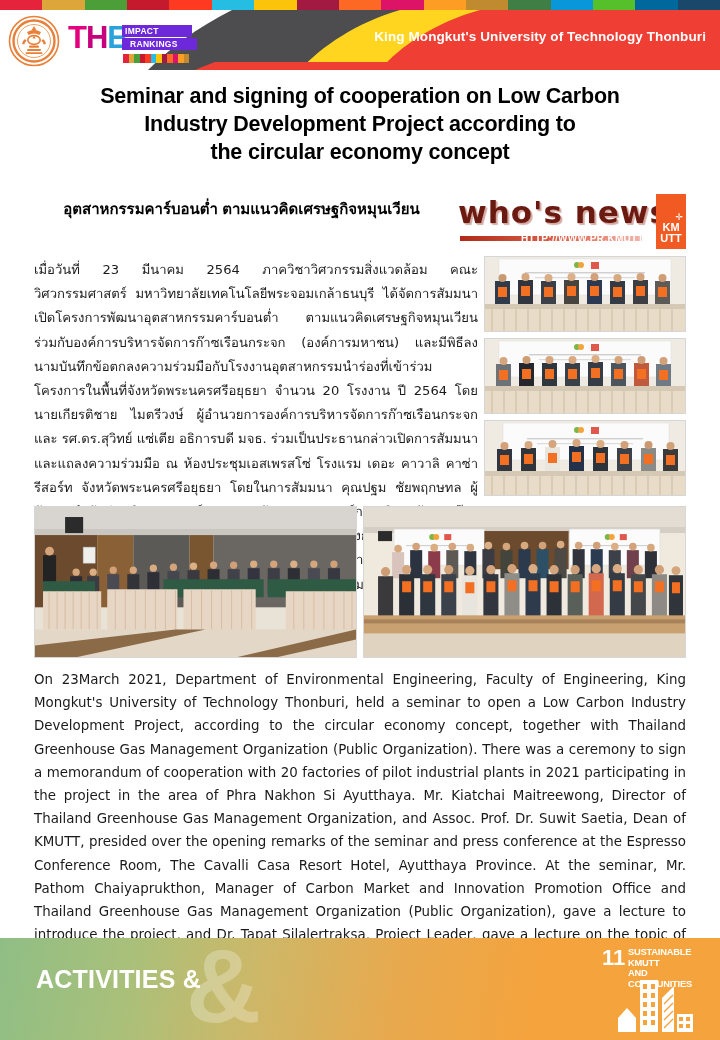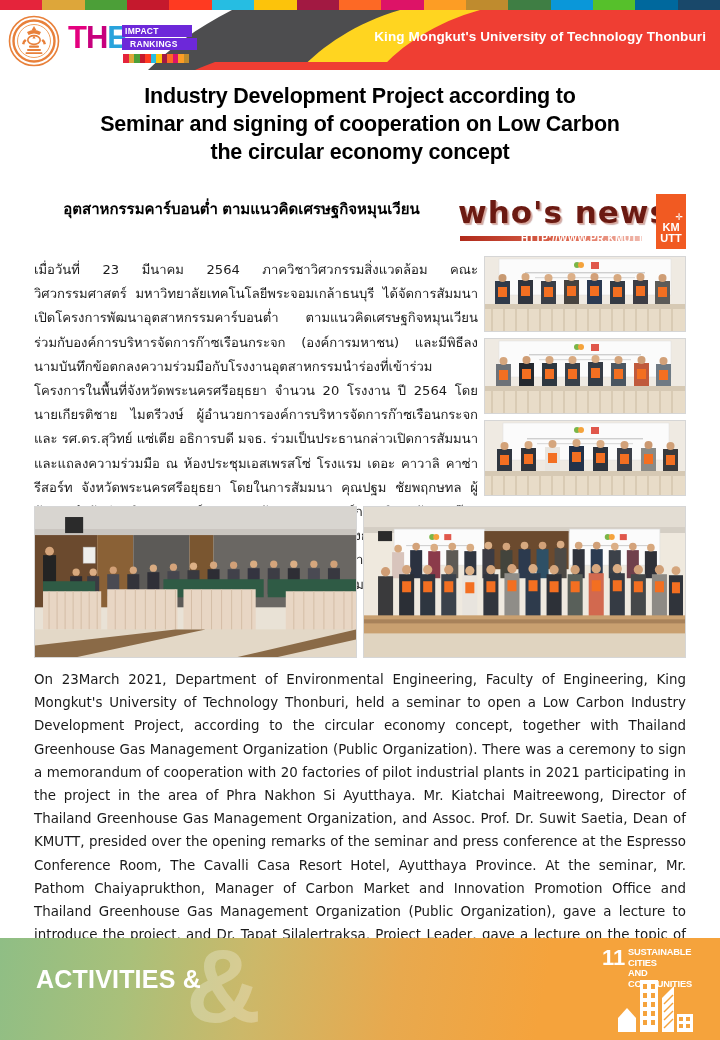--- a/index.html
+++ b/index.html
@@ -391,22 +391,22 @@
         <span style="background: rgb(221, 19, 103);"></span>
         <span style="background: rgb(253, 157, 36);"></span>
         <span style="background: rgb(191, 139, 46);"></span>
       </div>
   </div>
 
   <div class="header-title">King Mongkut's University of Technology Thonburi</div>
 </div>
 
 <div class="main-title">
+  <div>Seminar and signing of cooperation on Low Carbon</div>
   <div>Industry Development Project according to</div>
-  <div>Seminar and signing of cooperation on Low Carbon</div>
   <div>the circular economy concept</div>
 </div>
 
 <div class="thai-headline">
   <div>อุตสาหกรรมคาร์บอนต่ำ ตามแนวคิดเศรษฐกิจหมุนเวียน</div>
 </div>
 
 <div class="whosnews">
   <div class="wn-text">who's news</div>
   <div class="wn-bar"></div>
@@ -909,21 +909,21 @@
 
 <div class="footer">
   <div class="footer-amp">&amp;</div>
   <div class="footer-label">
     <div>ACTIVITIES &amp;</div>
   </div>
 
   <div class="sdg-badge">
     <div class="sdg-num">11</div>
     <div class="sdg-txt">
-      <div>SUSTAINABLE CITIES</div>
+      <div>SUSTAINABLE KMUTT</div>
       <div>AND COMMUNITIES</div>
     </div>
     <svg class="sdg-icon" viewBox="0 0 78 60">
       <g fill="#ffffff">
         <path d="M2 44 L11 34 L20 44 L20 58 L2 58 Z"></path>
         <rect x="8" y="49" width="6" height="9"></rect>
         <rect x="24" y="6" width="18" height="52"></rect>
         <g fill="#f5a33c">
           <rect x="27" y="10" width="4" height="5"></rect>
             <rect x="35" y="10" width="4" height="5"></rect>

